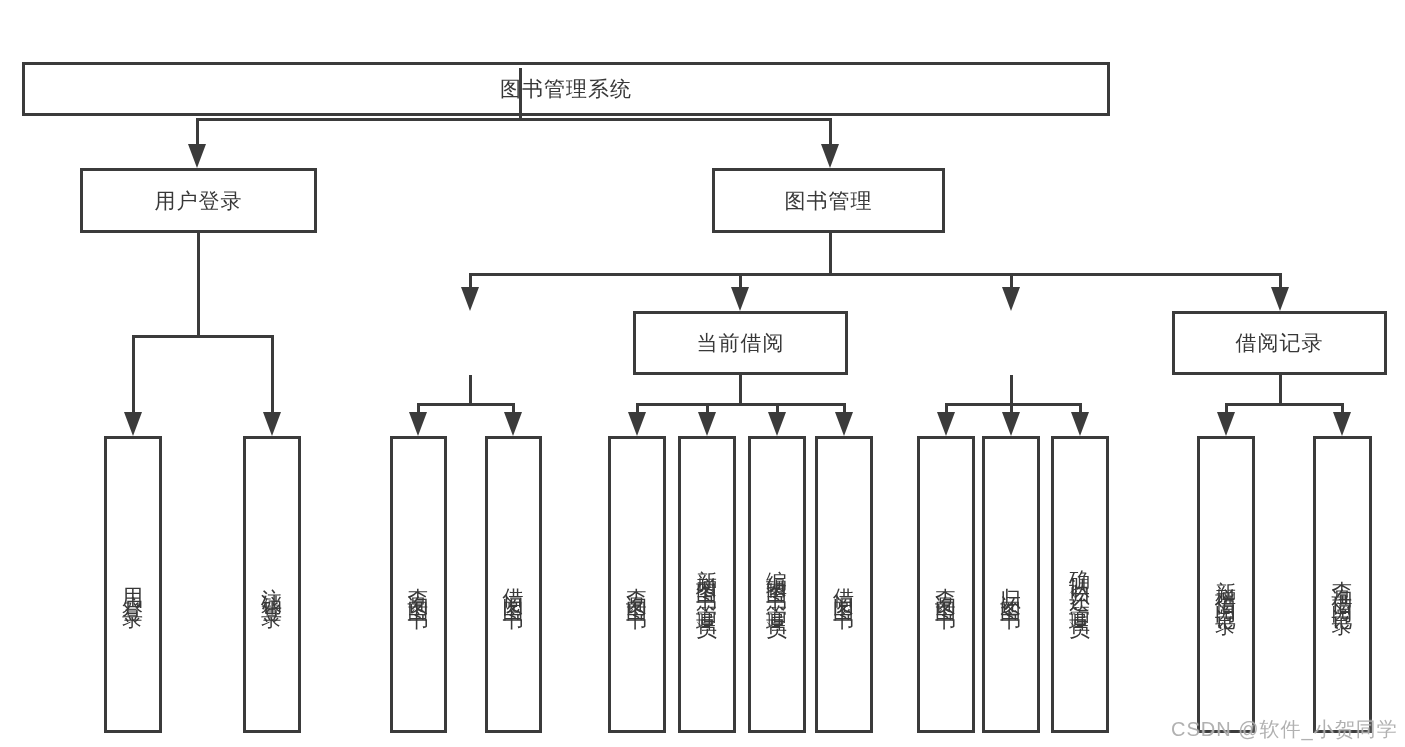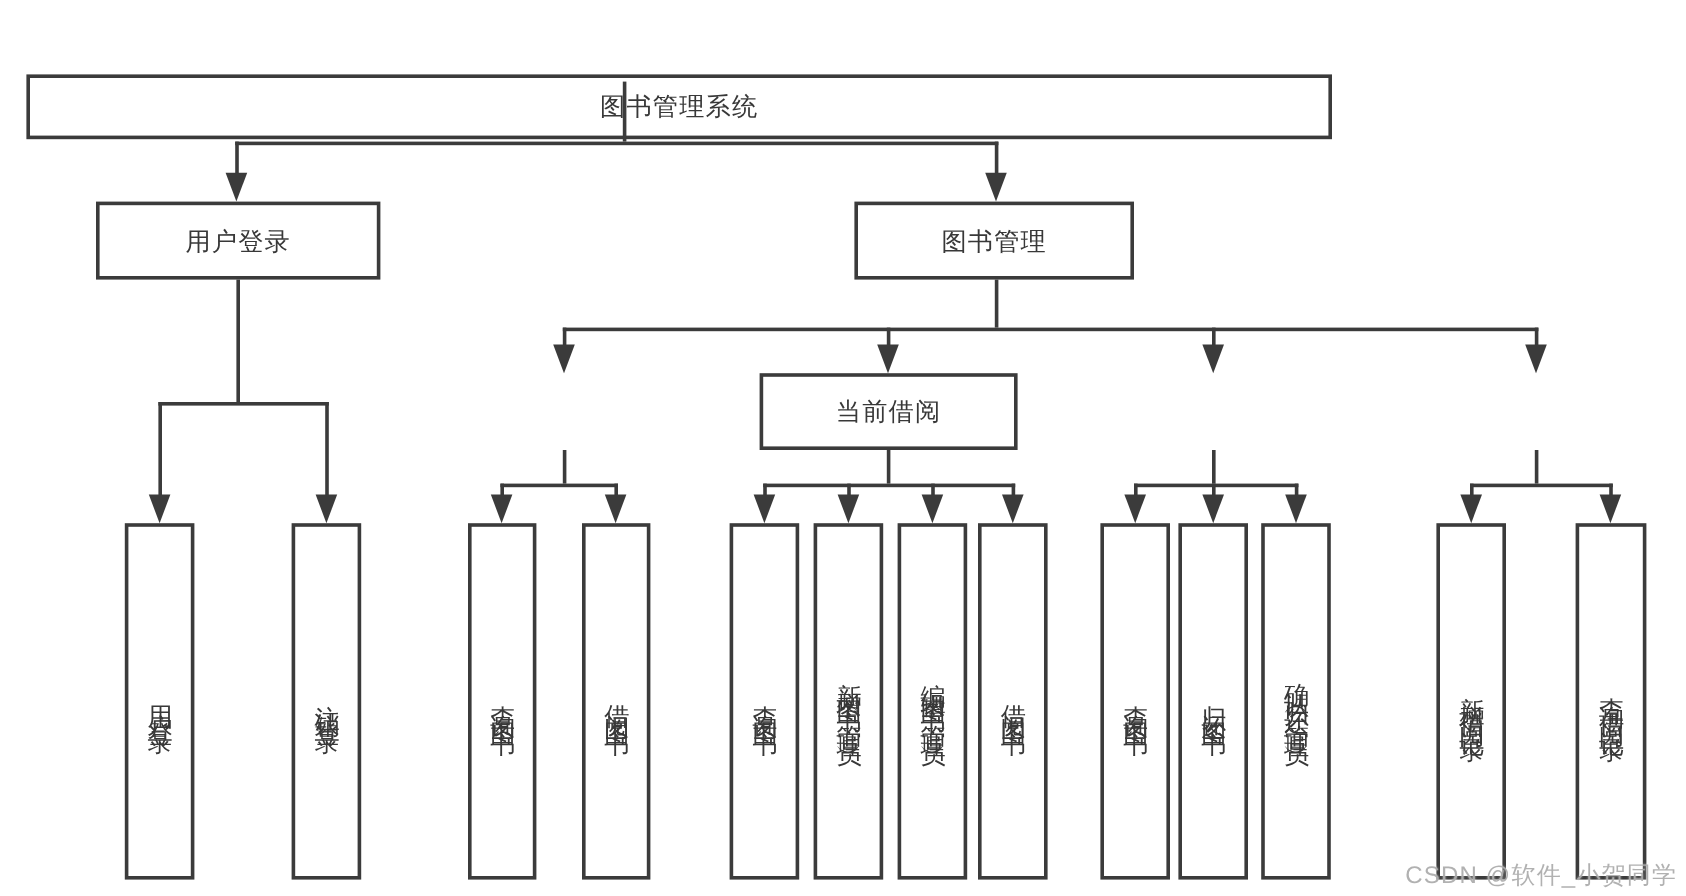--- a/index.html
+++ b/index.html
@@ -57,20 +57,23 @@
 
   <div class="node" style="left:80px;top:168px;width:237px;height:65px;">
     <span>用户登录</span>
   </div>
   <div class="node" style="left:712px;top:168px;width:233px;height:65px;align-items:center;">
     <span>图书管理</span>
   </div>
 
   <div class="node" style="left:633px;top:311px;width:215px;height:64px;">
     <span>当前借阅</span>
+  </div>
+  <div class="node" style="left:1172px;top:311px;width:215px;height:64px;">
+    <span>借阅记录</span>
   </div>
 
   <div class="node vnode" style="left:104px;top:436px;width:58px;height:297px;">
     <span>用户登录</span>
   </div>
   <div class="node vnode" style="left:243px;top:436px;width:58px;height:297px;">
     <span>注销登录</span>
   </div>
 
   <div class="node vnode" style="left:390px;top:436px;width:57px;height:297px;">

